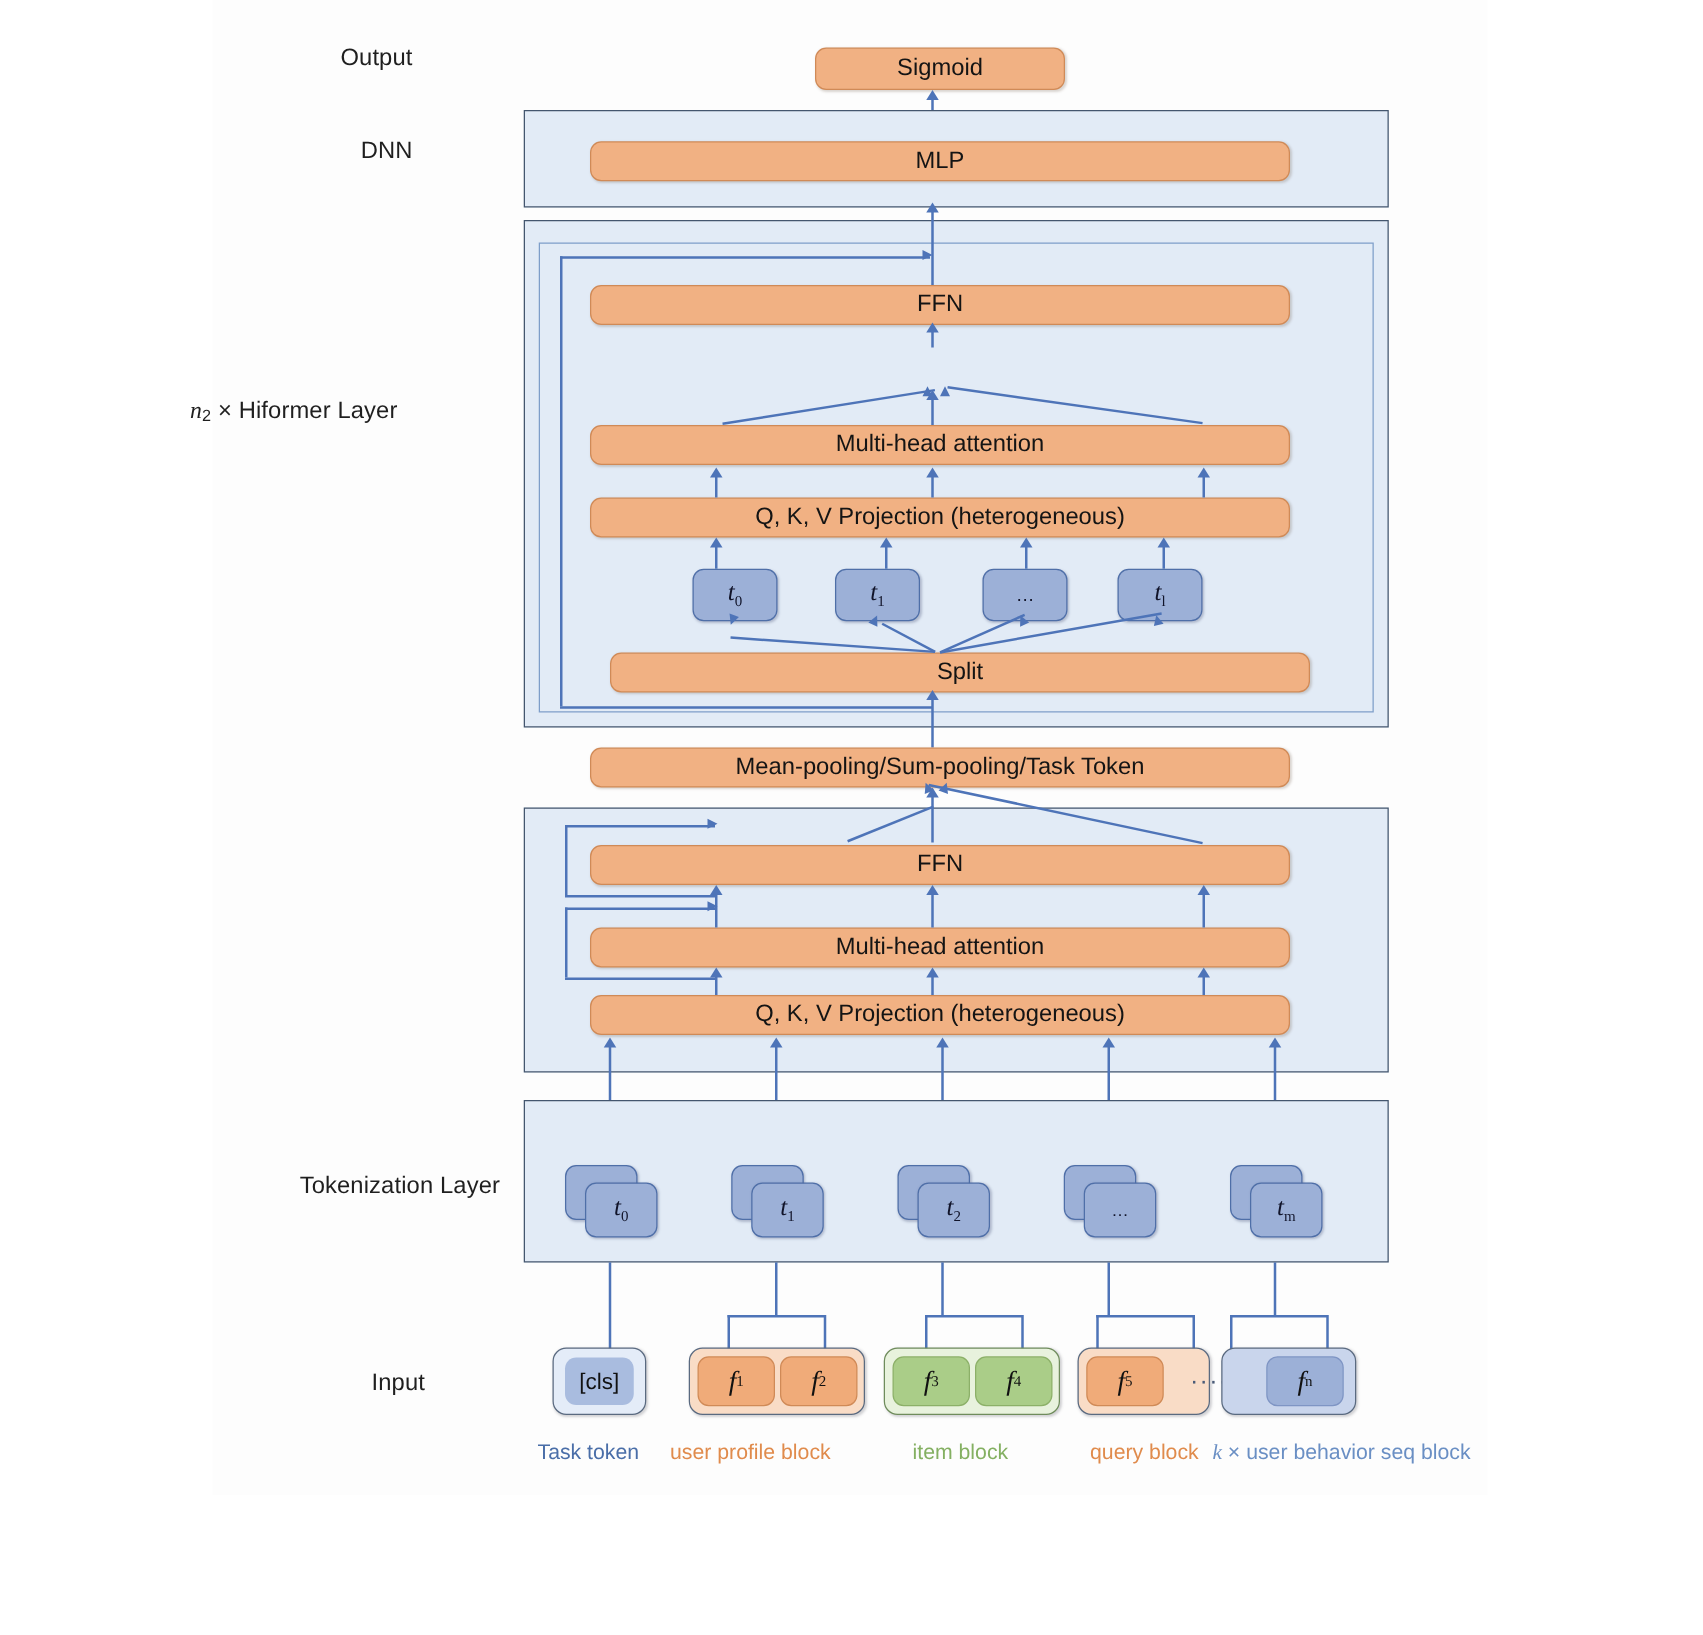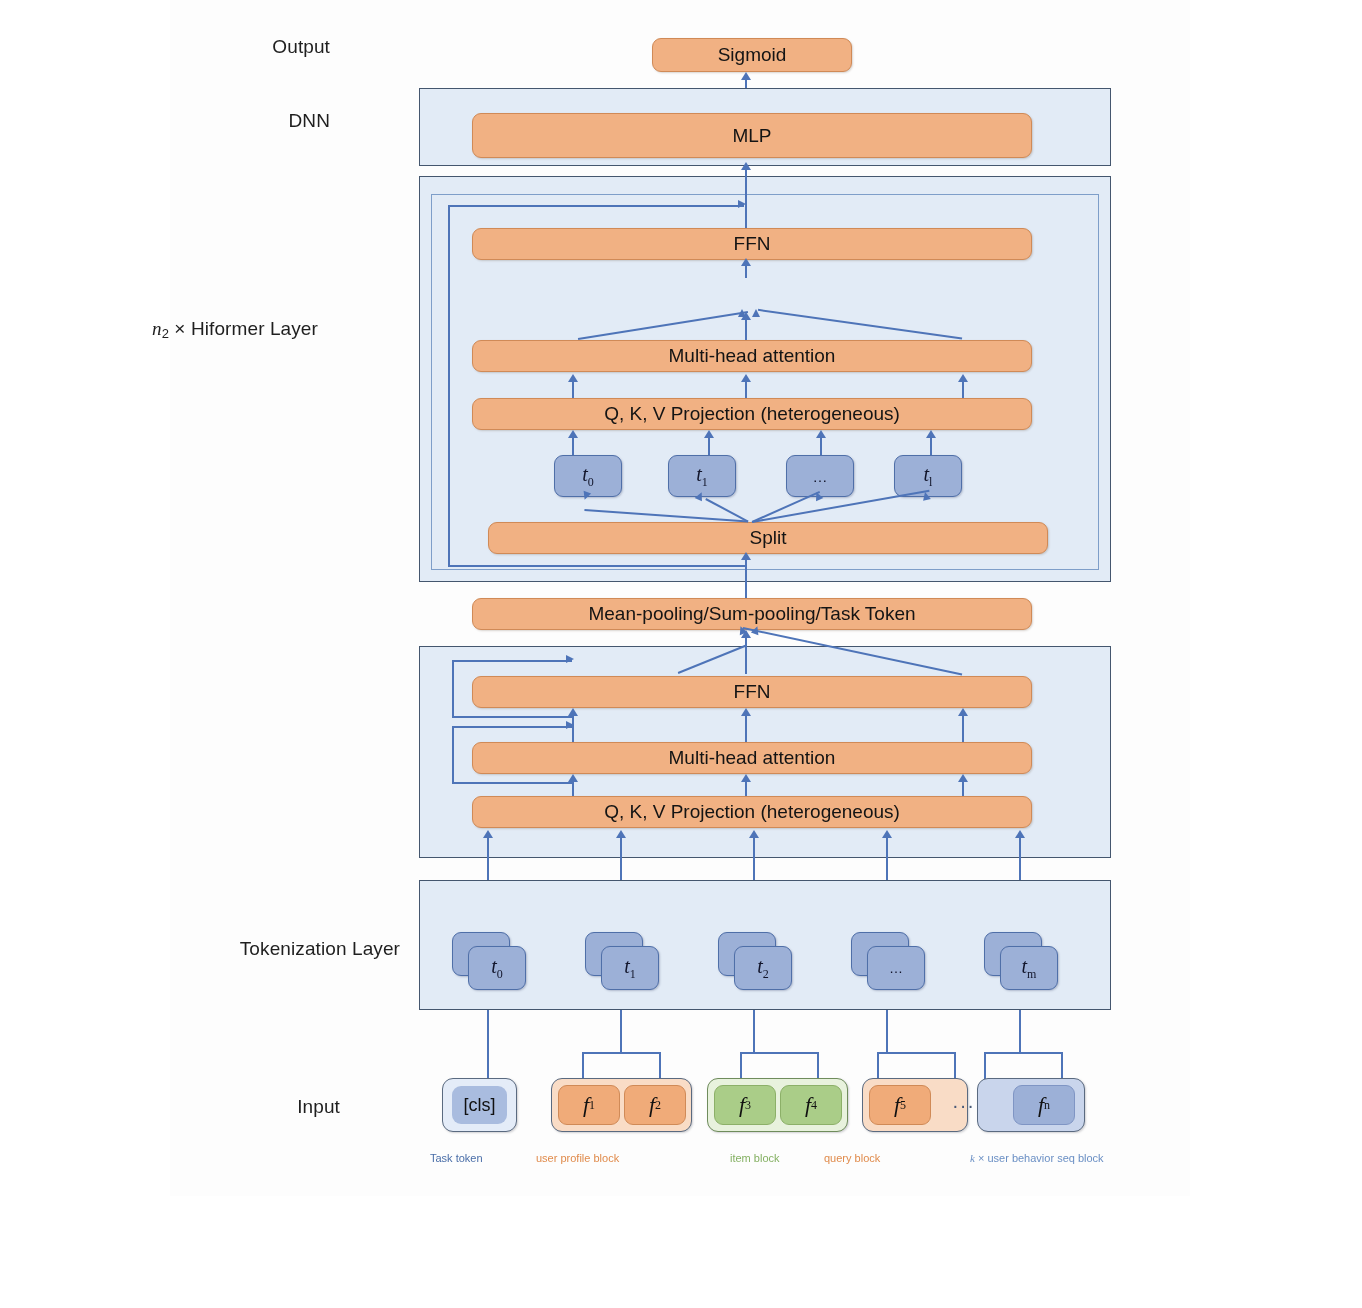--- a/index.html
+++ b/index.html
@@ -96,21 +96,21 @@
     box-sizing:border-box;
     display:flex;align-items:center;justify-content:center;
     font-size:22px;
     font-family:"Liberation Serif",serif;font-style:italic;
     color:#111;
   }
   .ichip sub{font-size:12px;font-style:normal;}
   .ellip{position:absolute;font-size:20px;color:#4a5b78;letter-spacing:1px;}
   
   .blabel{
-    position:absolute;font-size:11px;white-space:nowrap;
+    position:absolute;font-size:17px;white-space:nowrap;
   }
   .blabel i{font-family:"Liberation Serif",serif;font-style:italic;}
   
   .caption{
     position:absolute;left:0;top:1248px;width:1362px;
     text-align:center;
     font-family:"Liberation Serif", serif;
     font-weight:bold;font-size:33px;color:#000;
   }
 </style>
@@ -130,21 +130,21 @@
 
   <div class="row-label" style="left:100px;top:938px;width:300px;">Tokenization Layer</div>
   <div class="row-label" style="left:100px;top:1096px;width:240px;">Input</div>
 
   <div class="obar" style="left:652px;top:38px;width:200px;height:34px;">Sigmoid</div>
 
   <div class="ln vln" style="left:745px;top:76px;height:36px;"></div>
   <div class="arw up" style="left:741px;top:72px;"></div>
 
   <div class="panel" style="left:419px;top:88px;width:692px;height:78px;"></div>
-  <div class="obar" style="left:472px;top:113px;width:560px;height:45px;">MLP</div>
+  <div class="obar" style="left:472px;top:113px;width:560px;height:32px;">MLP</div>
 
   <div class="panel" style="left:419px;top:176px;width:692px;height:406px;"></div>
   <div class="panel inner" style="left:431px;top:194px;width:668px;height:376px;"></div>
 
   <div class="ln vln" style="left:745px;top:166px;height:64px;"></div>
   <div class="arw up" style="left:741px;top:162px;"></div>
 
   <div class="obar" style="left:472px;top:228px;width:560px;height:32px;">FFN</div>
 
   <div class="ln vln" style="left:448px;top:205px;height:360px;"></div>
@@ -341,18 +341,18 @@
 
   <div class="iblock" style="left:977px;top:1078px;width:108px;height:54px;background:#c9d5ec;"></div>
   <div class="ichip" style="left:1013px;top:1085px;width:62px;height:40px;background:#9cb0d7;border:1.2px solid #7f95c4;">
       <span>f</span>
       <sub>n</sub>
     </div>
 
   <div class="blabel" style="left:430px;top:1152px;color:#4a6ea8;">Task token</div>
   <div class="blabel" style="left:536px;top:1152px;color:#e08b4c;">user profile block</div>
   <div class="blabel" style="left:730px;top:1152px;color:#84b062;">item block</div>
-  <div class="blabel" style="left:824px;top:1152px;color:#e08b4c;">query block</div>
+  <div class="blabel" style="left:872px;top:1152px;color:#e08b4c;">query block</div>
   <div class="blabel" style="left:970px;top:1152px;color:#6a8fc4;">
     <i>k</i><span> × user behavior seq block</span>
   </div>
 
 </div>
 
 </body></html>

